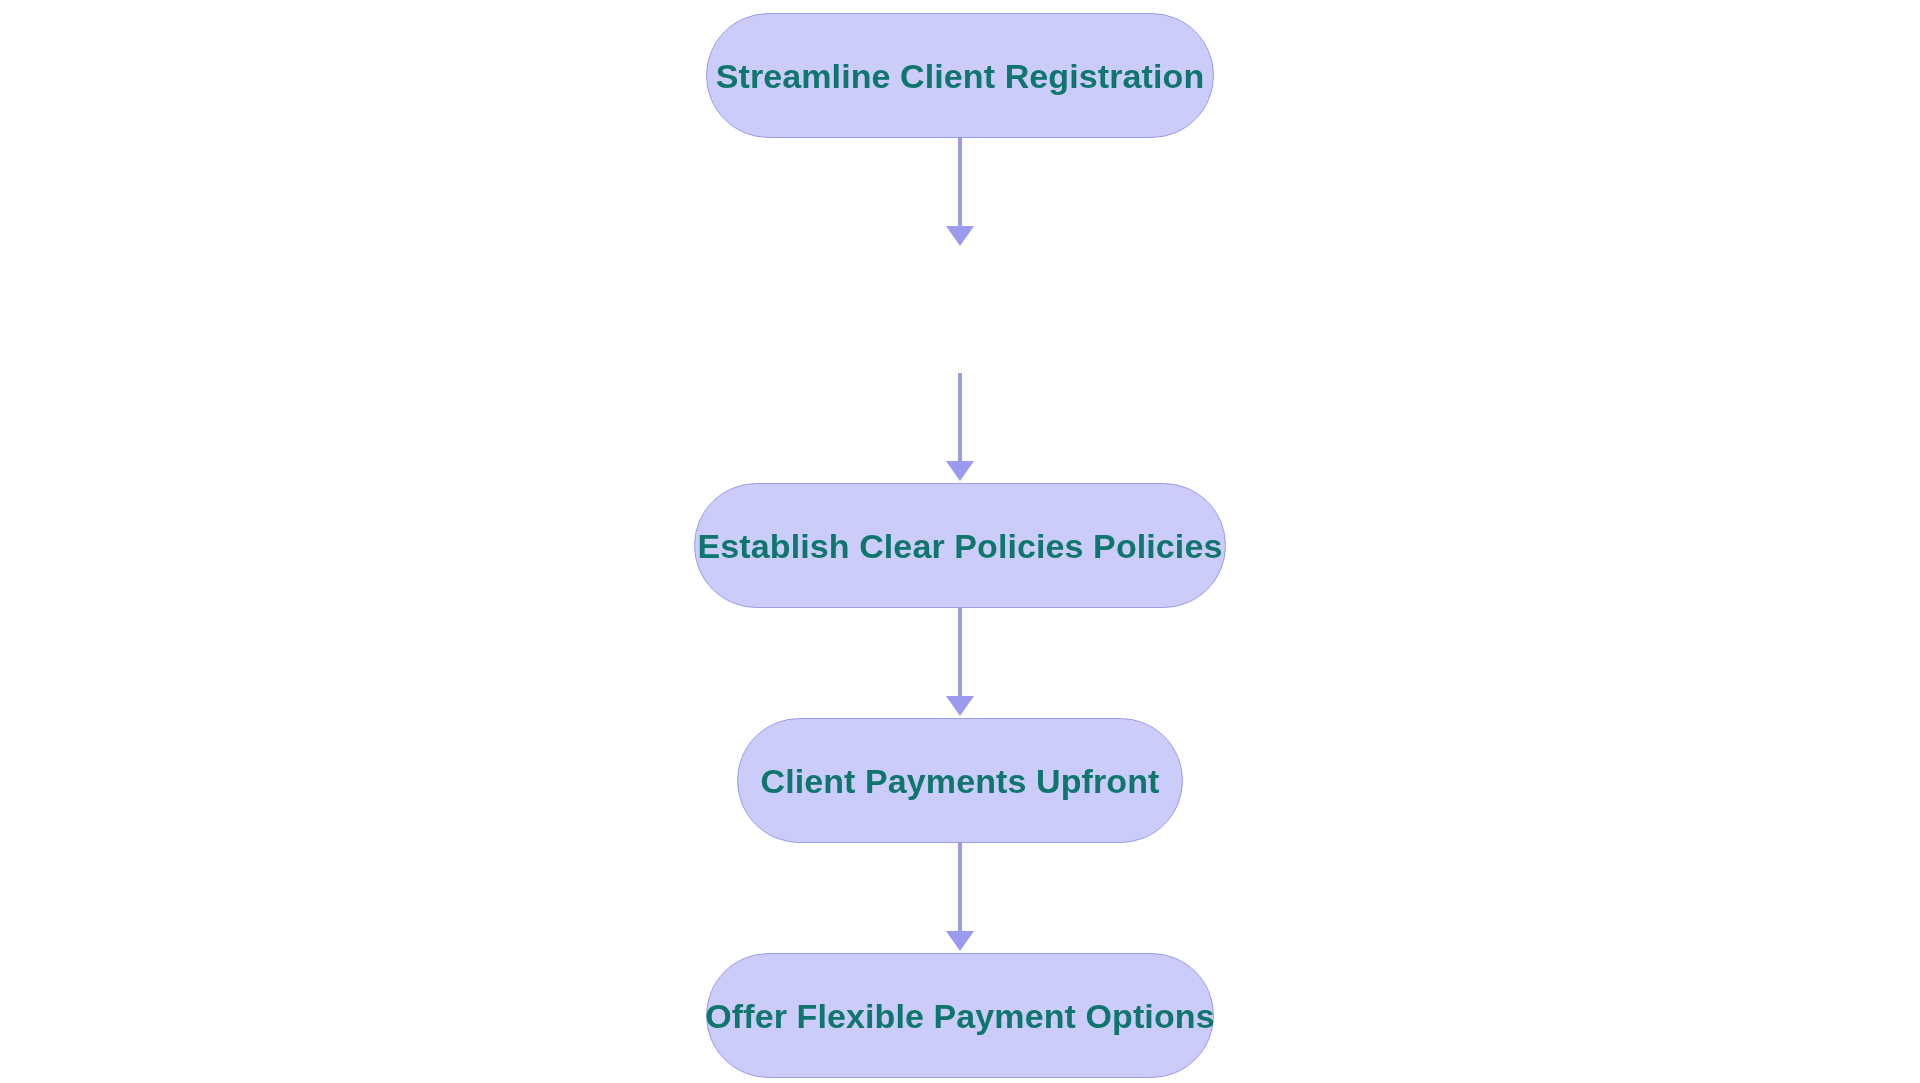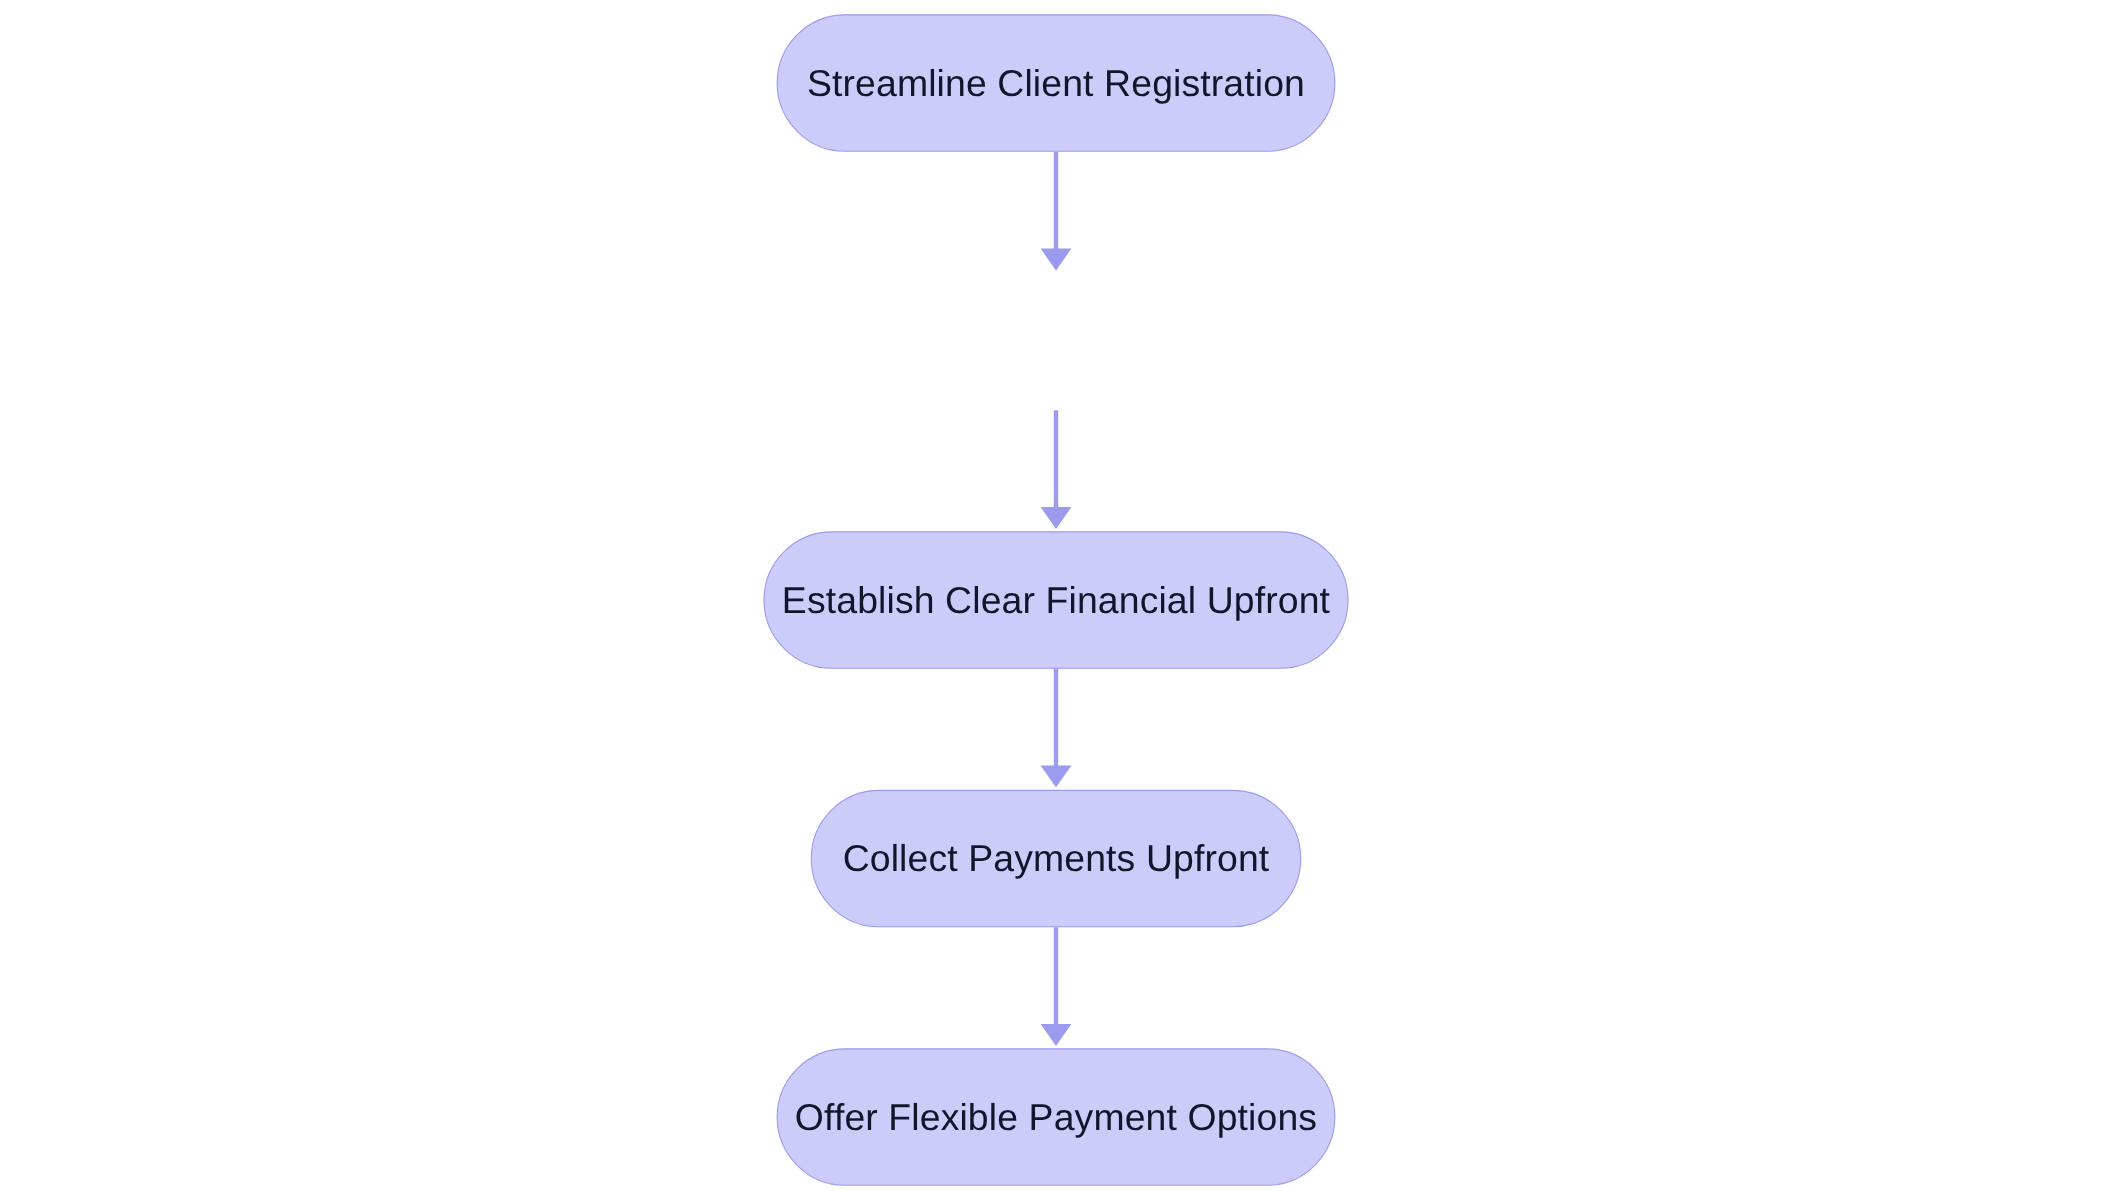--- a/index.html
+++ b/index.html
@@ -34,21 +34,22 @@
     font-size: 34px;
     font-weight: 400;
     letter-spacing: 0.1px;
     line-height: 1;
     white-space: nowrap;
     user-select: none;
   }
 
   .node-label {
     display: block;
-    color: #0f172a;
+    color: #0f766e;
+    font-weight: bold;
   }
 
   .edge {
     position: absolute;
     pointer-events: none;
   }
 
   .edge-line {
     position: absolute;
     width: 4px;
@@ -83,30 +84,30 @@
     <div class="edge-arrow" style="top:88px;"></div>
   </div>
 
 
   <div class="edge" style="left:940px; top:373px; width:40px; height:110px;">
     <div class="edge-line" style="height:90px;"></div>
     <div class="edge-arrow" style="top:88px;"></div>
   </div>
 
   <div class="node" style="left:694px; top:483px; width:532px; height:125px;">
-    <span class="node-label">Establish Clear Financial Upfront</span>
+    <span class="node-label">Establish Clear Policies Policies</span>
   </div>
 
   <div class="edge" style="left:940px; top:608px; width:40px; height:110px;">
     <div class="edge-line" style="height:90px;"></div>
     <div class="edge-arrow" style="top:88px;"></div>
   </div>
 
   <div class="node" style="left:737px; top:718px; width:446px; height:125px;">
-    <span class="node-label">Collect Payments Upfront</span>
+    <span class="node-label">Client Payments Upfront</span>
   </div>
 
   <div class="edge" style="left:940px; top:843px; width:40px; height:110px;">
     <div class="edge-line" style="height:90px;"></div>
     <div class="edge-arrow" style="top:88px;"></div>
   </div>
 
   <div class="node" style="left:706px; top:953px; width:508px; height:125px;text-align:right;">
     <span class="node-label">Offer Flexible Payment Options</span>
   </div>

